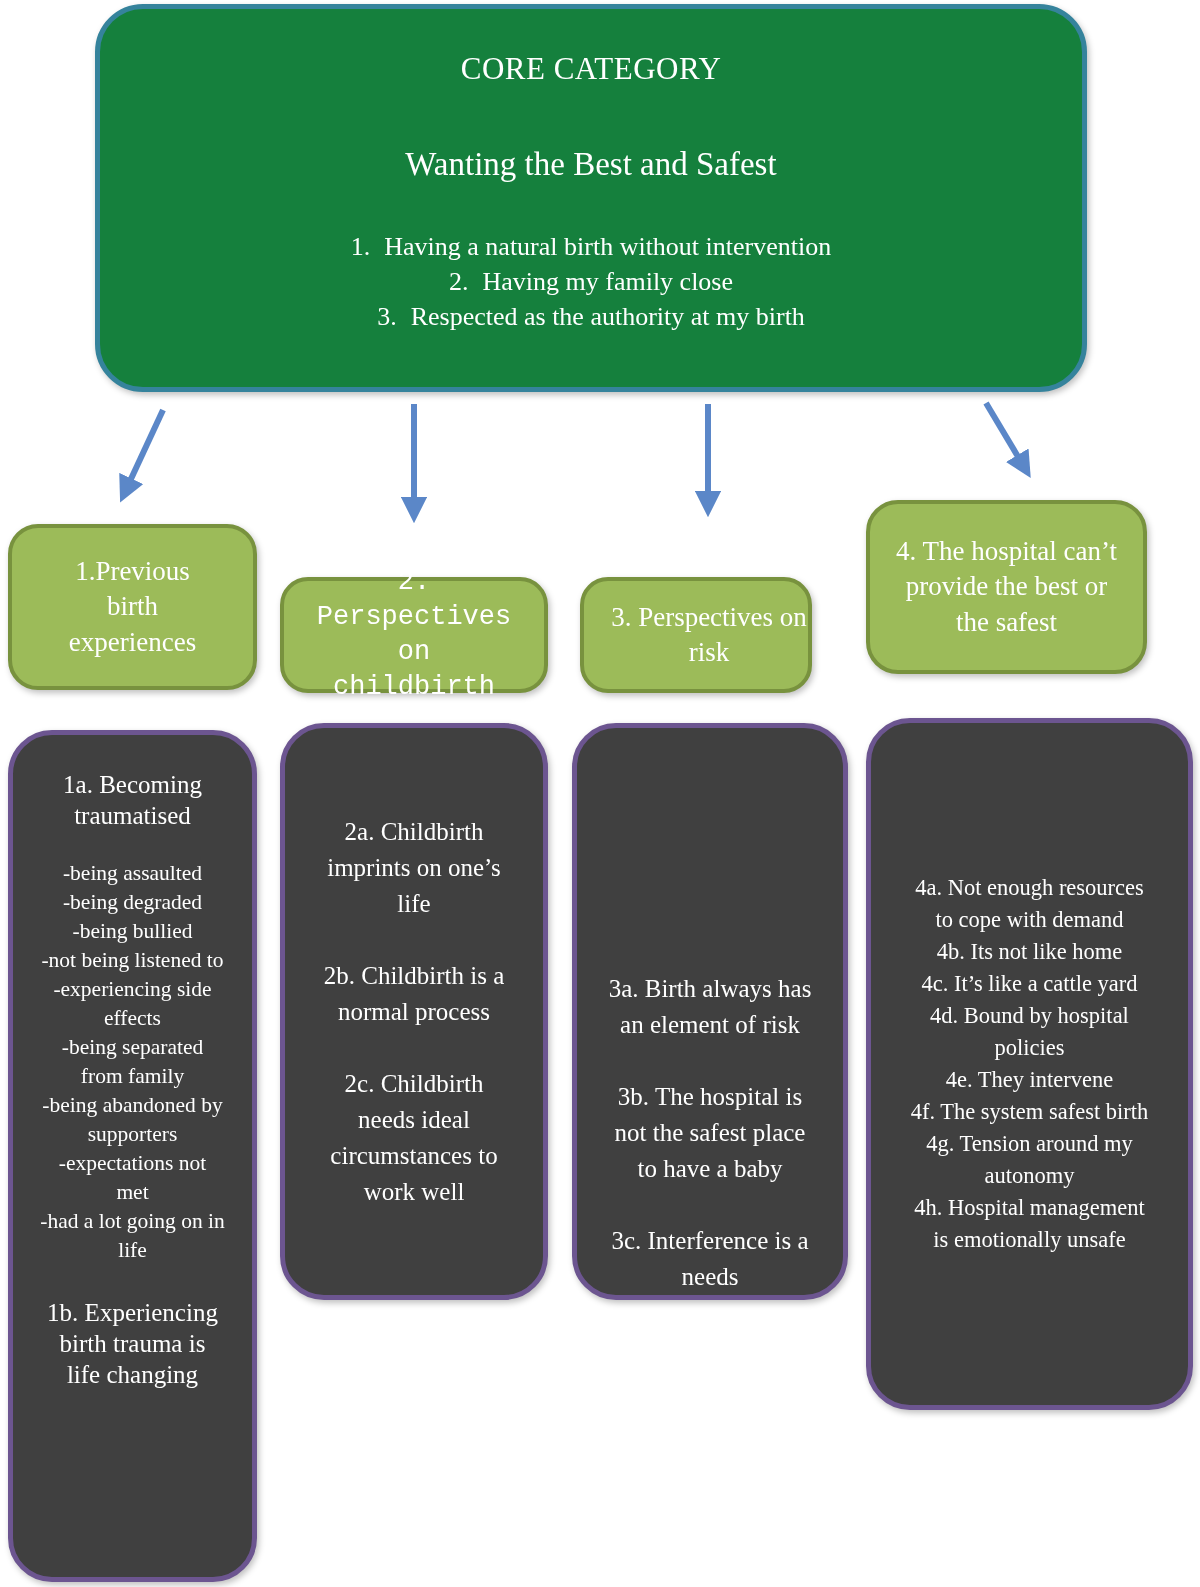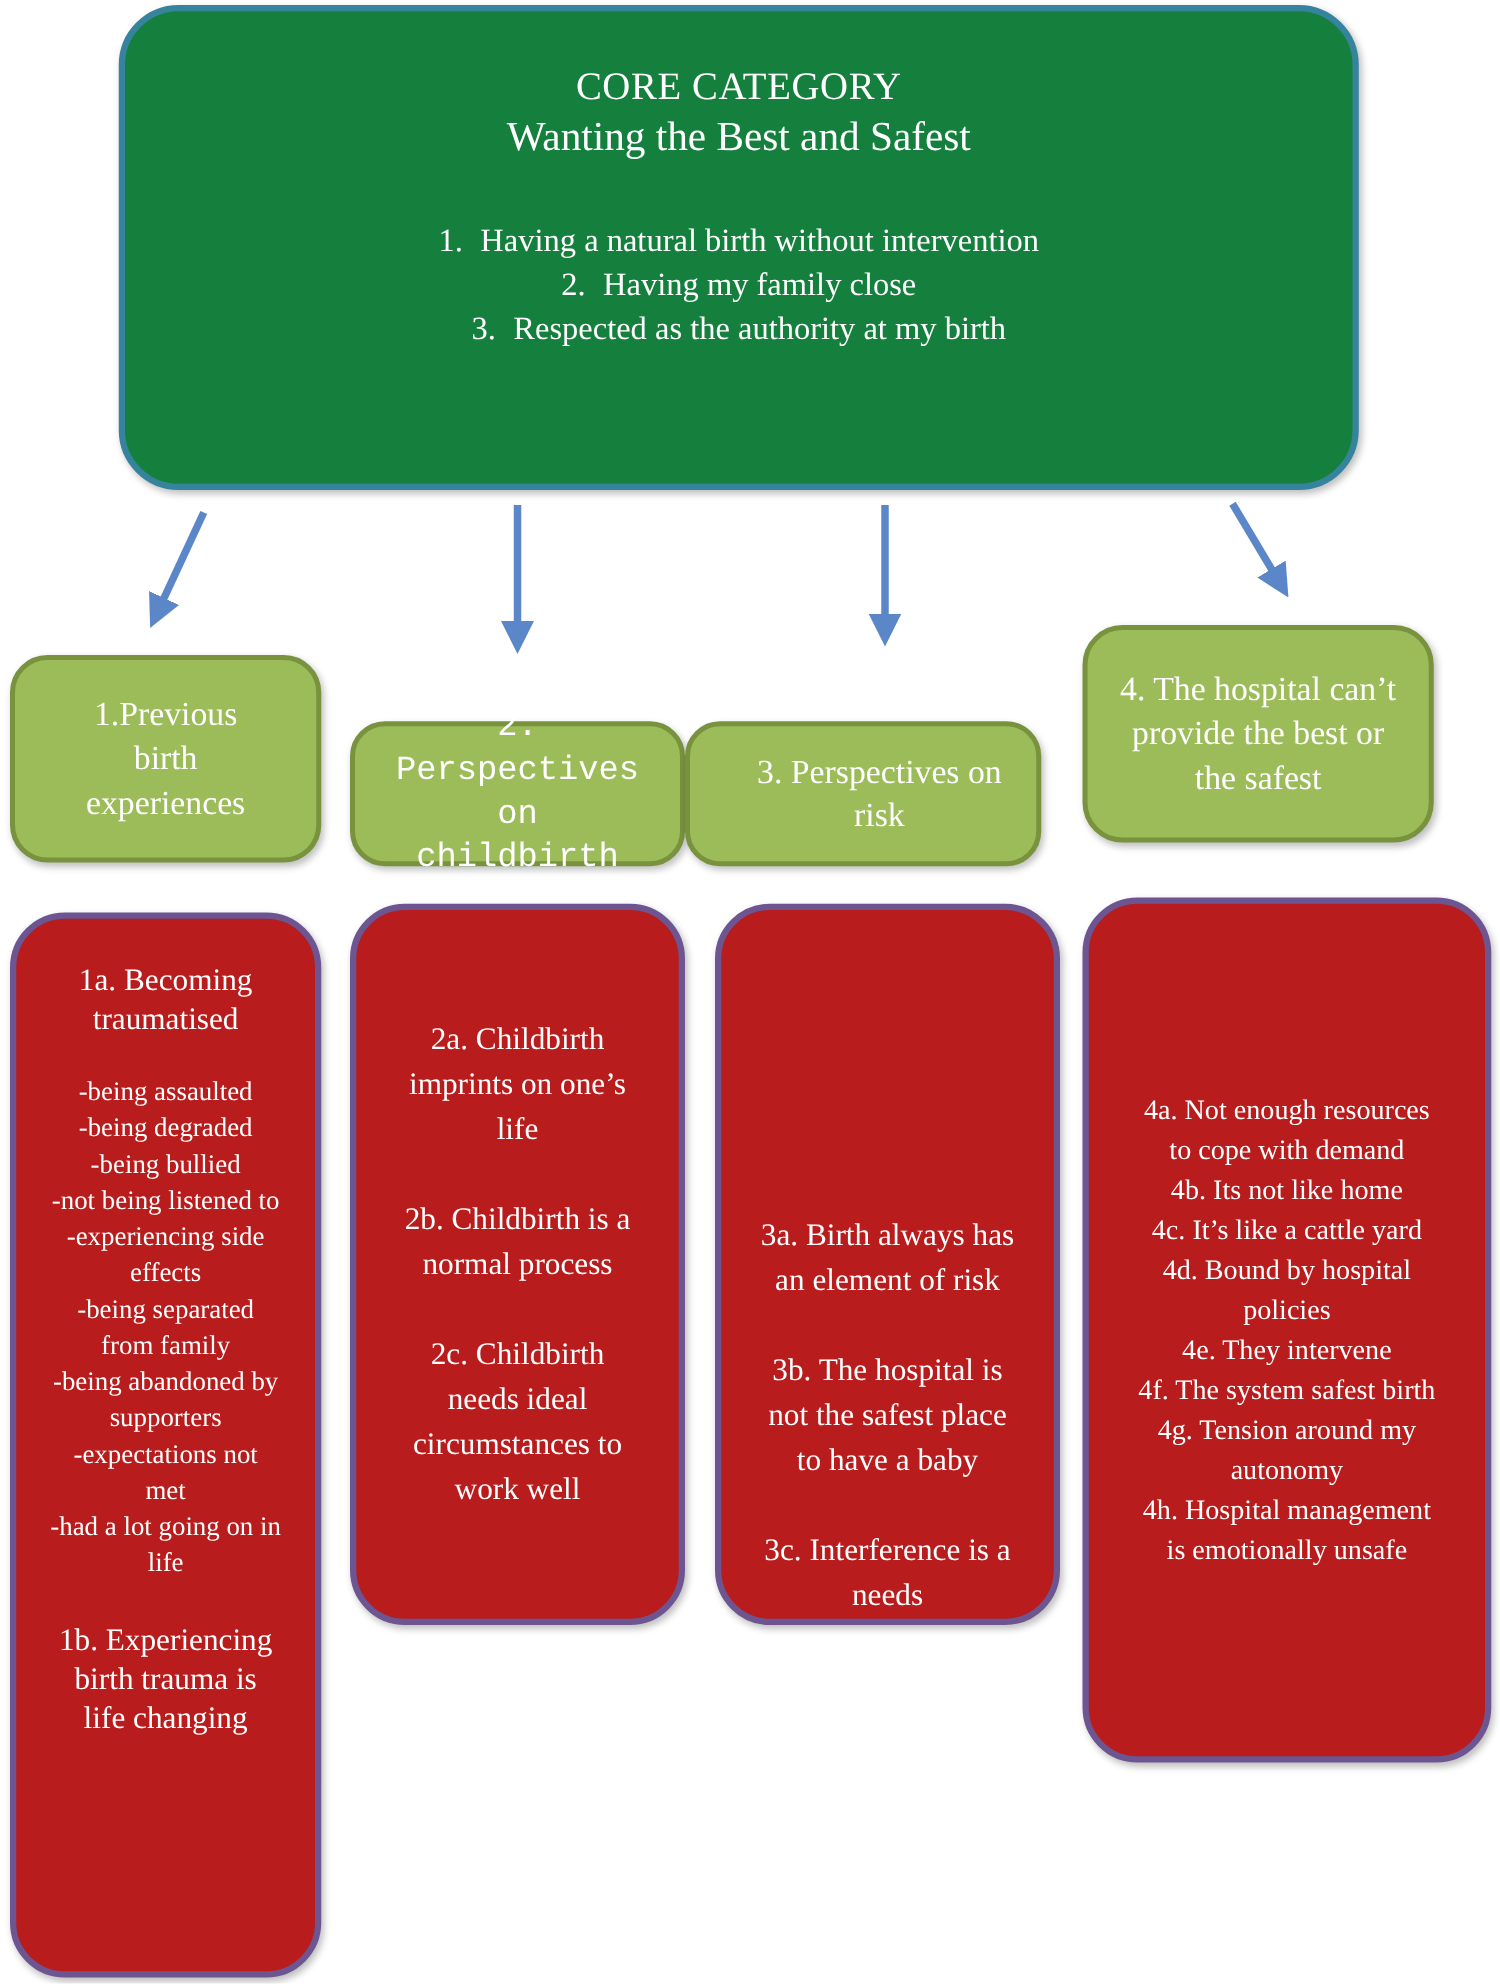--- a/index.html
+++ b/index.html
@@ -24,20 +24,21 @@
     border-radius: 48px;
     box-shadow: 2px 3px 6px rgba(0,0,0,0.25);
   }
   .teal-title {
     margin-top: 40px;
     font-size: 31px;
     line-height: 40px;
     letter-spacing: 0.5px;
   }
   .teal-subtitle {
+    margin-top: 54px;
     font-size: 33px;
     line-height: 42px;
   }
   .teal-list {
     margin-top: 44px;
     font-size: 26px;
     line-height: 35px;
   }
   .teal-list-item { display: block; }
   .teal-num { display: inline-block; margin-right: 14px; }
@@ -47,29 +48,29 @@
     border: 4px solid #78923E;
     box-shadow: 2px 3px 6px rgba(0,0,0,0.25);
     display: flex;
     align-items: center;
     justify-content: center;
     font-size: 27px;
     line-height: 1.3;
   }
   .green-1 { left: 8px;   top: 524px; width: 249px; height: 166px; border-radius: 30px; }
   .green-2 { left: 280px; top: 577px; width: 268px; height: 116px; border-radius: 28px; font-family: Liberation Mono, monospace; }
-  .green-3 { left: 548px; top: 577px; width: 285px; height: 116px; border-radius: 28px; padding-left: 26px; }
+  .green-3 { left: 580px; top: 577px; width: 232px; height: 116px; border-radius: 28px; padding-left: 26px; }
   .green-4 { left: 866px; top: 500px; width: 281px; height: 174px; border-radius: 32px; }
   .green-1 .label-inner { width: 152px; }
   .green-2 .label-inner { width: 206px; }
   .green-3 .label-inner { width: 206px; }
   .green-4 .label-inner { width: 238px; }
 
   .purple-box {
-    background: #b91c1c;
+    background: #404040;
     border: 5px solid #6C5590;
     border-radius: 44px;
     box-shadow: 2px 3px 6px rgba(0,0,0,0.25);
     display: flex;
     flex-direction: column;
     align-items: center;
   }
   .purple-1 { left: 8px;   top: 730px; width: 249px; height: 852px; padding-top: 34px; }
   .purple-2 { left: 280px; top: 723px; width: 268px; height: 577px; justify-content: center; }
   .purple-3 { left: 572px; top: 723px; width: 276px; height: 577px; justify-content: flex-end; }

